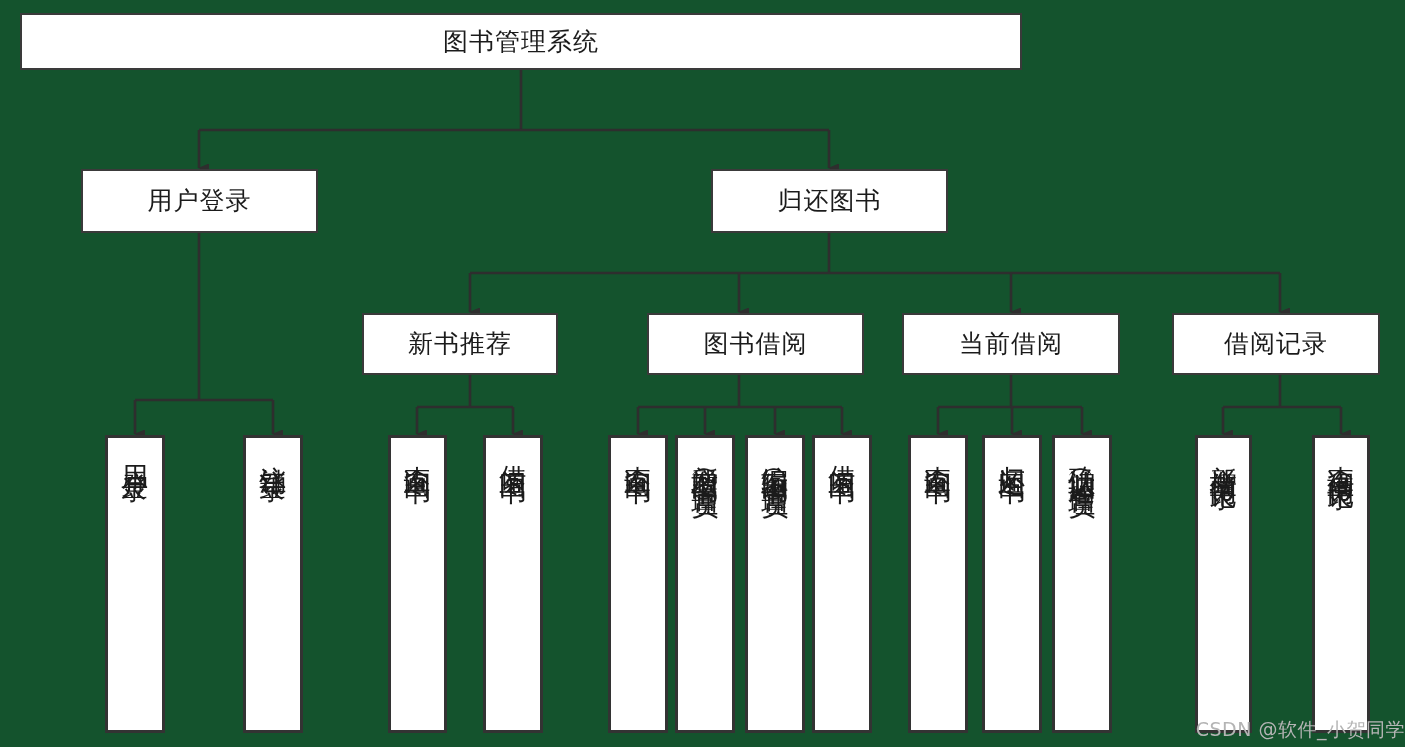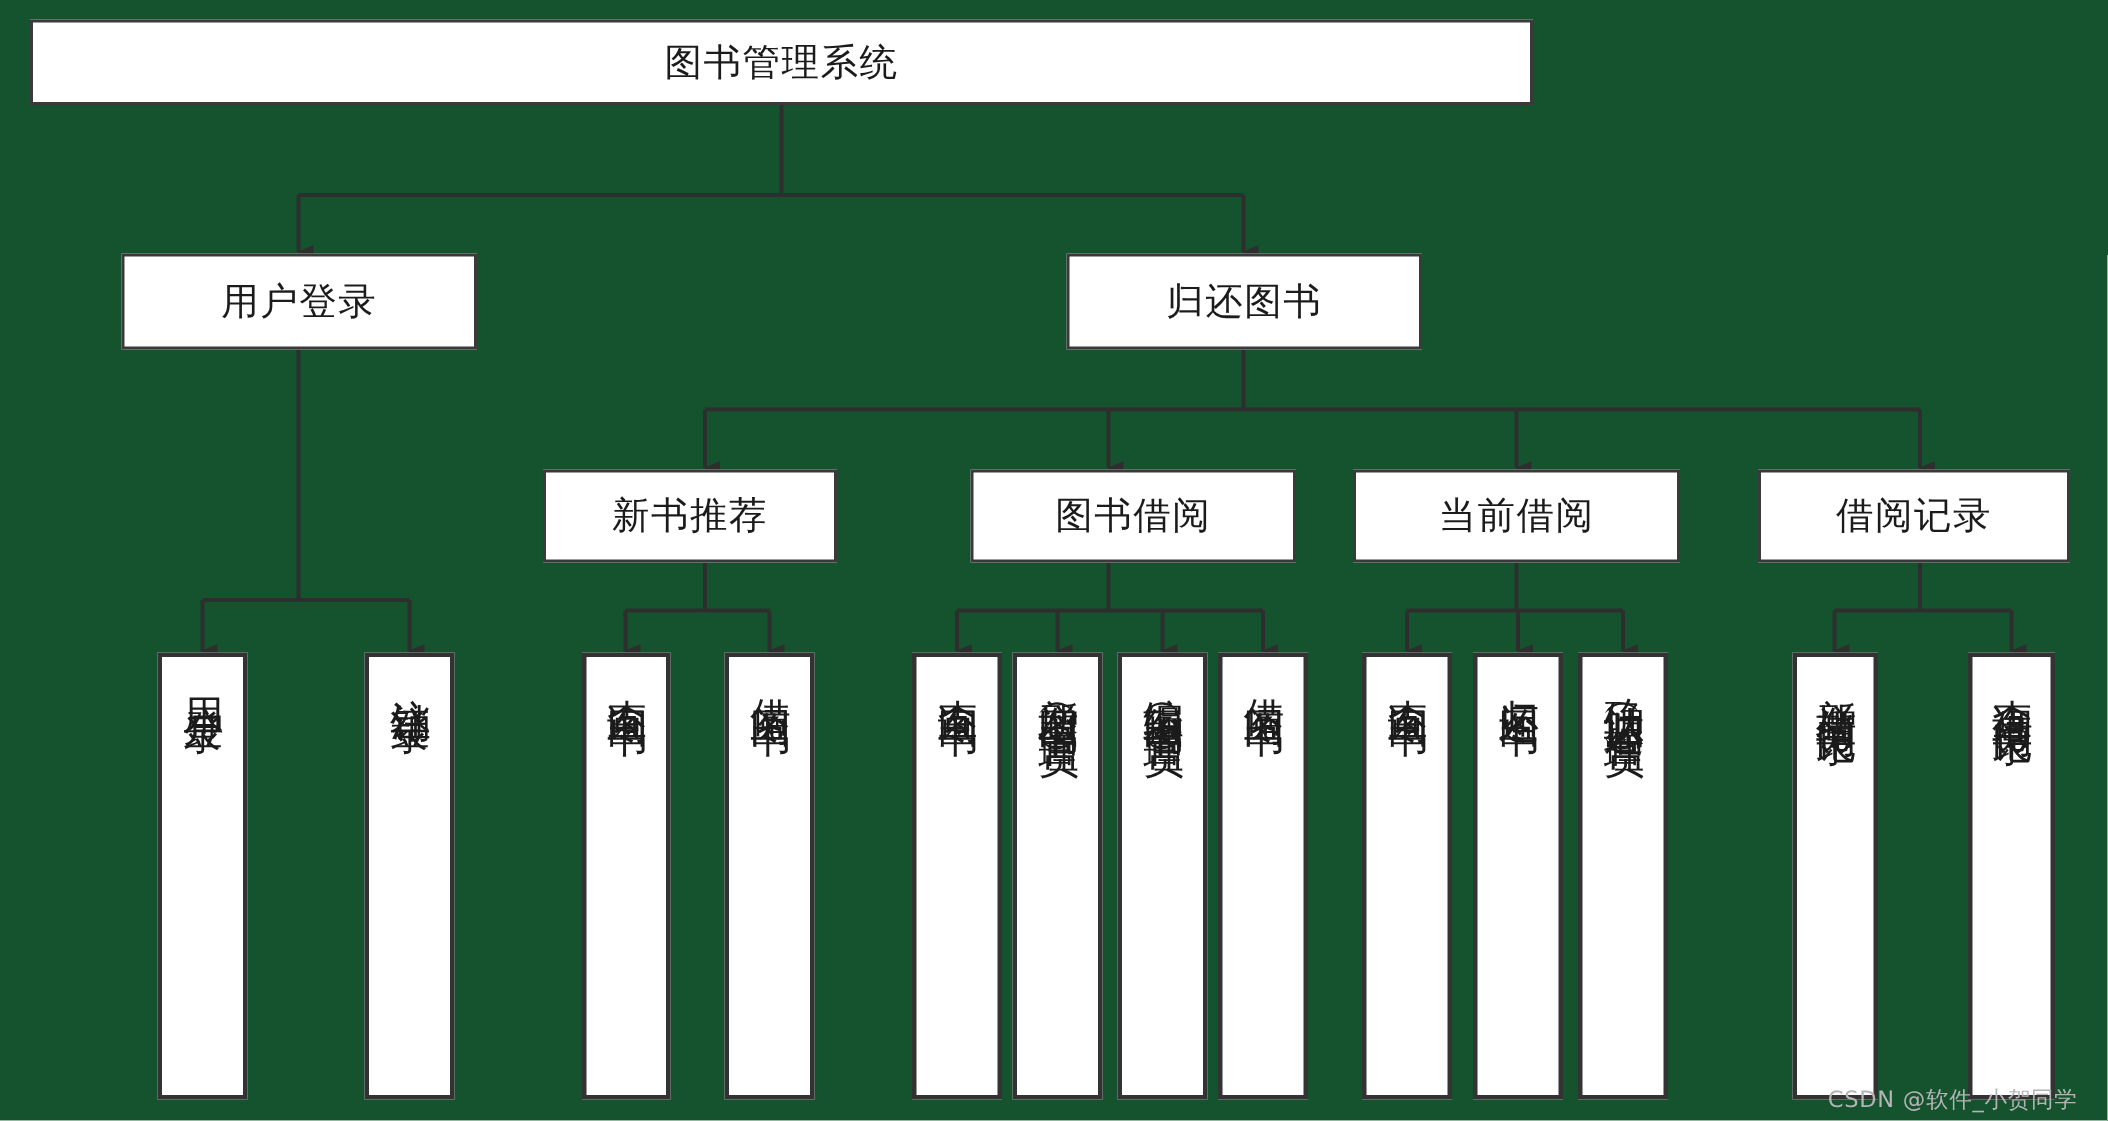--- a/index.html
+++ b/index.html
@@ -54,23 +54,23 @@
     text-orientation: upright;
     font-size: 27px;
     line-height: 1.16;
     letter-spacing: 4px;
     color: #1b1b1b;
     white-space: nowrap;
     text-align: left;
   }
   #watermark {
     position: absolute;
-    right: 20px;
+    right: 0;
     bottom: 4px;
-    font-size: 15px;
+    font-size: 19px;
     color: #b4b4b4;
     letter-spacing: 0.5px;
     white-space: nowrap;
     user-select: none;
   }
 </style>
 </head>
 <body>
 
 <div id="canvas">

